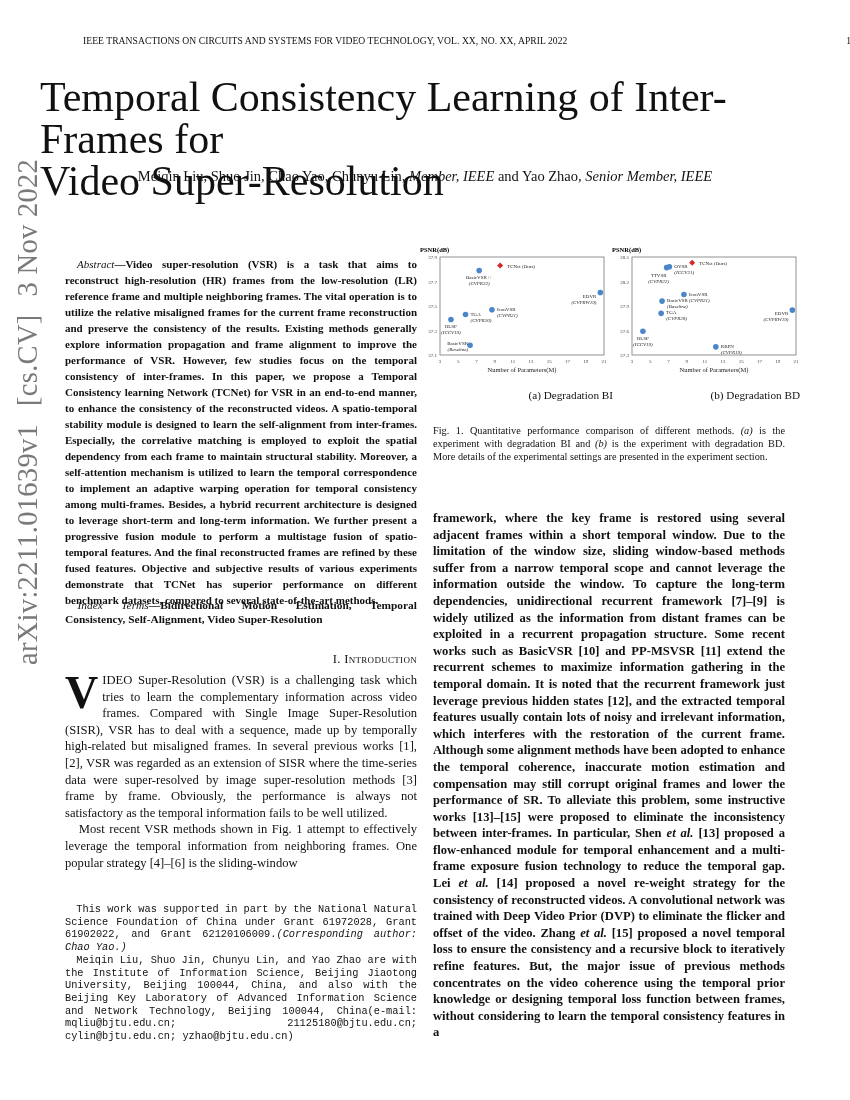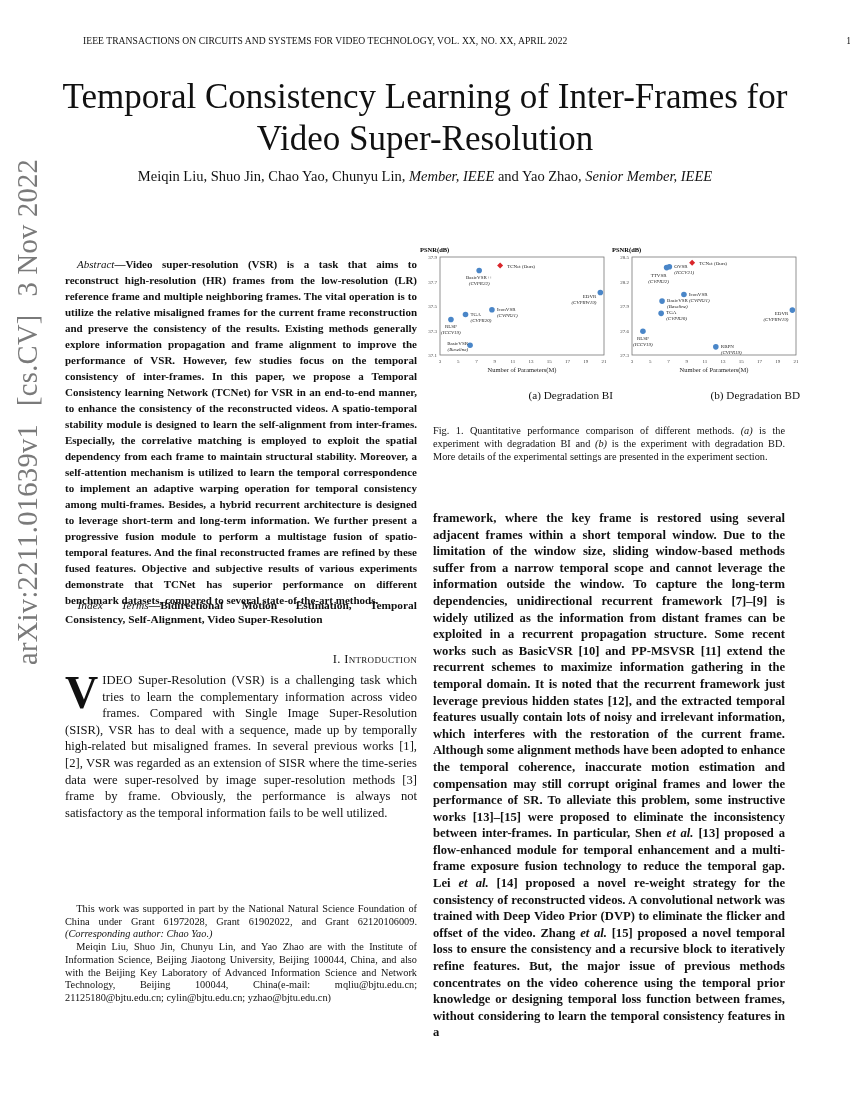--- a/index.html
+++ b/index.html
@@ -6,42 +6,42 @@
   html, body { width: 850px; height: 1100px; background: #ffffff; overflow: hidden; }
   body { position: relative; font-family: "Liberation Serif", "DejaVu Serif", serif; color: #111; }
 
   .running-head { position: absolute; top: 35px; left: 55px; width: 740px; font-size: 9.6px; letter-spacing: 0.05px; margin-left: 28px; }
   .running-head .page-num { position: absolute; right: -28px; top: 0; }
 
   .arxiv-stamp { position: absolute; left: 12px; top: 665px; transform-origin: 0 0; transform: rotate(-90deg);
     font-size: 28.5px; color: #7a7a7a; white-space: nowrap; letter-spacing: 0.3px; }
   .arxiv-stamp span { margin-right: 18px; }
 
-  .title { position: absolute; top: 76px; left: 40px; width: 770px; text-align: center; font-size: 35px; line-height: 42px; }
+  .title { position: absolute; top: 76px; left: 40px; width: 770px; text-align: left; font-size: 42px; line-height: 42px; }
   .authors { position: absolute; top: 168px; left: 40px; width: 770px; text-align: center; font-size: 14.5px; }
   .authors i { font-style: italic; }
 
   .col { position: absolute; width: 352px; text-align: justify; }
   .col-left { left: 65px; }
   .col-right { left: 433px; }
 
   .abstract { top: 256px; font-weight: bold; font-size: 11px; line-height: 16px; text-indent: 1.1em; }
   .abstract i, .index-terms i { font-weight: normal; font-style: italic; }
   .index-terms { top: 599px; font-weight: bold; font-size: 11.4px; line-height: 13.85px; text-indent: 1.1em; }
 
   .section-head { position: absolute; top: 652px; left: 65px; width: 352px; text-align: right; font-size: 12.6px; font-variant: small-caps; letter-spacing: 0.3px; }
 
   .body-text { font-size: 12.6px; line-height: 16.6px; }
   .intro { top: 672px; }
   .intro p { text-indent: 1.1em; }
   .intro p.first { text-indent: 0; }
   .dropcap { float: left; font-size: 46px; line-height: 36px; font-weight: bold; margin: 3px 4px 0 0; }
 
   .footnote { top: 903px; font-size: 10.3px; line-height: 12.7px; }
-  .footnote p { text-indent: 1.1em; }
+  .footnote p { text-indent: 1.1em; font-family: Liberation Mono, monospace; }
   .footnote i { font-style: italic; }
 
   .right-body { top: 510px; font-size: 12.6px; line-height: 16.6px; font-weight: bold; }
   .right-body i { font-style: italic; }
 
   .figure { position: absolute; top: 243px; left: 418px; width: 390px; height: 140px; }
   .plot { position: absolute; top: 0; width: 190px; height: 140px; }
   .plot svg { width: 190px; height: 140px; }
   .subcap { position: absolute; top: 389px; font-size: 11.2px; width: 190px; text-align: right; }
   .figcaption { position: absolute; top: 425px; left: 433px; width: 352px; font-size: 10.3px; line-height: 12.8px; text-align: justify; }
@@ -67,20 +67,21 @@
 <div class="authors"><span>Meiqin Liu, Shuo Jin, Chao Yao, Chunyu Lin, </span><i>Member, IEEE</i><span> and Yao Zhao, </span><i>Senior Member, IEEE</i></div>
 
 <div class="col col-left abstract"><i>Abstract</i><span>—Video super-resolution (VSR) is a task that aims to reconstruct high-resolution (HR) frames from the low-resolution (LR) reference frame and multiple neighboring frames. The vital operation is to utilize the relative misaligned frames for the current frame reconstruction and preserve the consistency of the results. Existing methods generally explore information propagation and frame alignment to improve the performance of VSR. However, few studies focus on the temporal consistency of inter-frames. In this paper, we propose a Temporal Consistency learning Network (TCNet) for VSR in an end-to-end manner, to enhance the consistency of the reconstructed videos. A spatio-temporal stability module is designed to learn the self-alignment from inter-frames. Especially, the correlative matching is employed to exploit the spatial dependency from each frame to maintain structural stability. Moreover, a self-attention mechanism is utilized to learn the temporal correspondence to implement an adaptive warping operation for temporal consistency among multi-frames. Besides, a hybrid recurrent architecture is designed to leverage short-term and long-term information. We further present a progressive fusion module to perform a multistage fusion of spatio-temporal features. And the final reconstructed frames are refined by these fused features. Objective and subjective results of various experiments demonstrate that TCNet has superior performance on different benchmark datasets, compared to several state-of-the-art methods.</span></div>
 
 <div class="col col-left index-terms"><i>Index Terms</i><span>—Bidirectional Motion Estimation, Temporal Consistency, Self-Alignment, Video Super-Resolution</span></div>
 
 <div class="section-head">I. Introduction</div>
 
 <div class="col col-left body-text intro">
   <p class="first"><span class="dropcap">V</span><span>IDEO Super-Resolution (VSR) is a challenging task which tries to learn the complementary information across video frames. Compared with Single Image Super-Resolution (SISR), VSR has to deal with a sequence, made up by temporally high-related but misaligned frames. In several previous works [1], [2], VSR was regarded as an extension of SISR where the time-series data were super-resolved by image super-resolution methods [3] frame by frame. Obviously, the performance is always not satisfactory as the temporal information fails to be well utilized.</span></p>
+  <p>Most recent VSR methods shown in Fig. 1 attempt to effectively leverage the temporal information from neighboring frames. One popular strategy [4]–[6] is the sliding-window</p>
 </div>
 
 <div class="col col-left footnote">
   <p><span>This work was supported in part by the National Natural Science Foundation of China under Grant 61972028, Grant 61902022, and Grant 62120106009.</span><i>(Corresponding author: Chao Yao.)</i></p>
   <p>Meiqin Liu, Shuo Jin, Chunyu Lin, and Yao Zhao are with the Institute of Information Science, Beijing Jiaotong University, Beijing 100044, China, and also with the Beijing Key Laboratory of Advanced Information Science and Network Technology, Beijing 100044, China(e-mail: mqliu@bjtu.edu.cn; 21125180@bjtu.edu.cn; cylin@bjtu.edu.cn; yzhao@bjtu.edu.cn)</p>
 </div>
 
 <div class="figure">
   <div class="plot" id="plot-a" style="left:0"><svg viewBox="0 0 190 140">
         <rect x="22" y="14" width="164" height="98" fill="none" stroke="#777" stroke-width="0.8"></rect>

